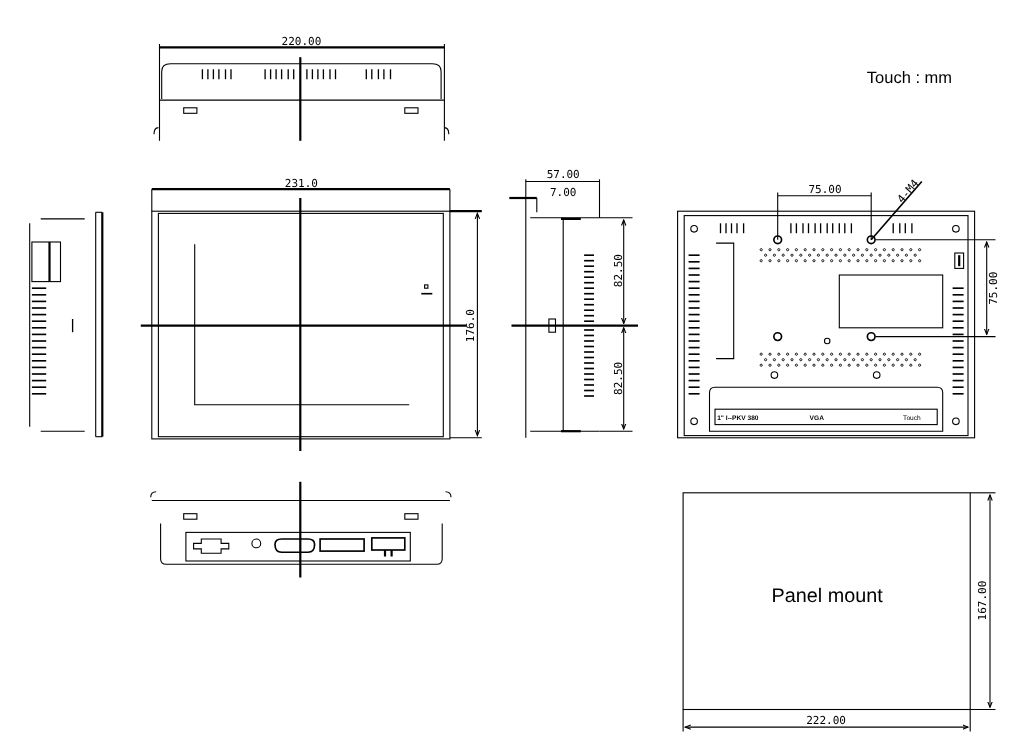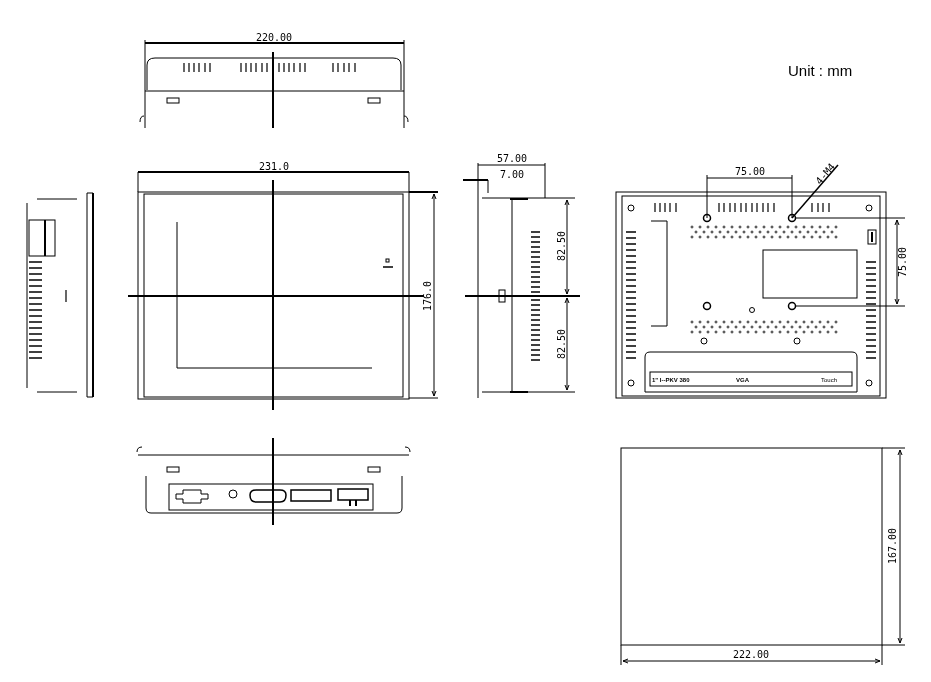--- a/index.html
+++ b/index.html
@@ -6,21 +6,21 @@
   body{width:931px;height:682px;position:relative;overflow:hidden;font-family:"Liberation Sans",sans-serif;color:#000;}
   svg{position:absolute;left:0;top:0;}
   .dim{font-family:"DejaVu Sans Mono","Liberation Mono",monospace;font-size:10px;fill:#000;}
   .lbl{font-family:"Liberation Sans",sans-serif;fill:#000;}
   .unit{position:absolute;left:788px;top:62px;font-size:15px;font-family:"Liberation Sans",sans-serif;}
   .cutout-text{position:absolute;left:622px;top:530px;width:260px;text-align:center;font-size:18px;line-height:23px;font-family:"Liberation Sans",sans-serif;}
 </style>
 </head>
 <body>
 
-<div class="unit">Unit : mm</div>
+<div class="unit">Touch : mm</div>
 
 <svg width="931" height="682" viewBox="0 0 931 682">
   <defs>
     <marker id="arr" markerWidth="6" markerHeight="6" refX="5" refY="3" orient="auto-start-reverse">
       <path d="M0,1 L5,3 L0,5" fill="none" stroke="#000" stroke-width="1"></path>
     </marker>
   </defs>
 
   <g stroke="#000" fill="none">
     <line x1="145" y1="43" x2="404" y2="43" stroke-width="2"></line>
@@ -399,13 +399,14 @@
     <line x1="900" y1="450" x2="900" y2="643" marker-start="url(#arr)" marker-end="url(#arr)"></line>
     <line x1="621" y1="645" x2="621" y2="665"></line>
     <line x1="882" y1="645" x2="882" y2="665"></line>
     <line x1="623" y1="661" x2="880" y2="661" marker-start="url(#arr)" marker-end="url(#arr)"></line>
   </g>
   <text class="dim" x="751" y="658" text-anchor="middle">222.00</text>
   <text class="dim" x="0" y="0" text-anchor="middle" transform="translate(896,546) rotate(-90)">167.00</text>
 </svg>
 
 <div class="cutout-text">
+  <div>Panel mount</div>
 </div>
 
 </body></html>

